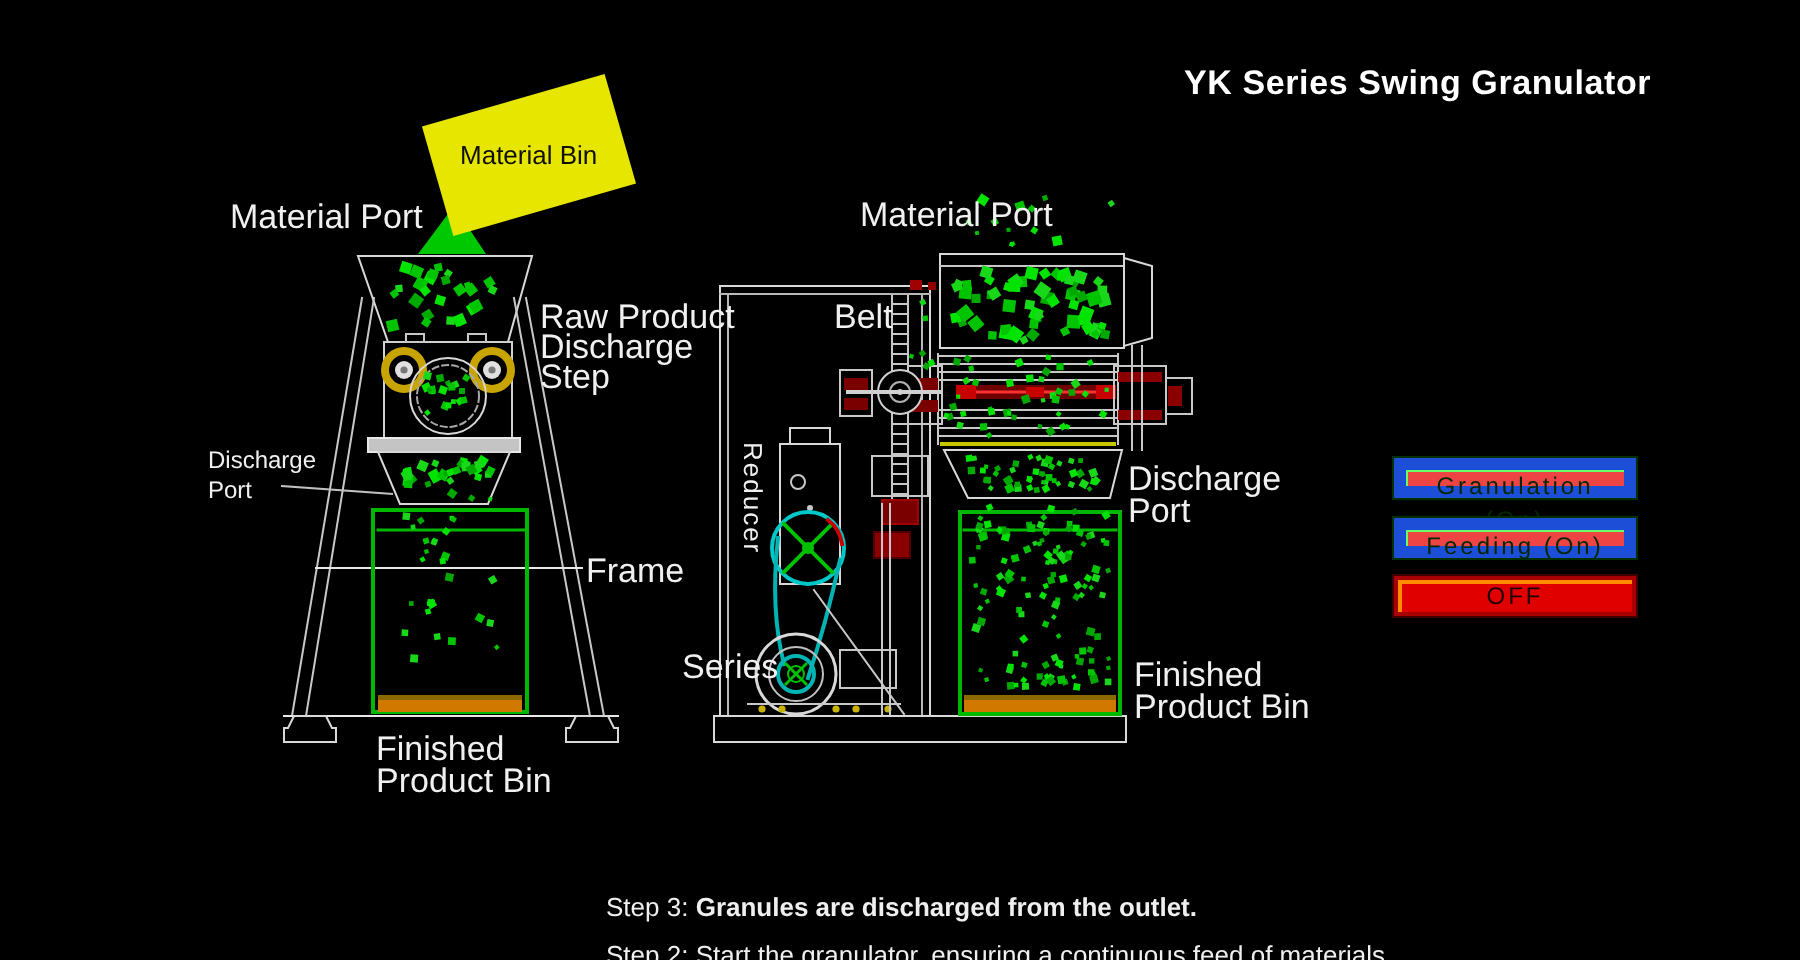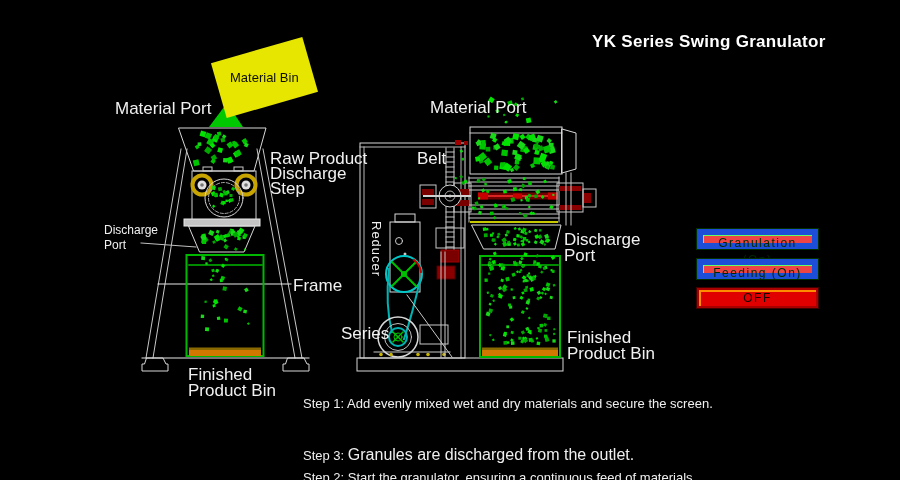--- a/index.html
+++ b/index.html
@@ -17,21 +17,21 @@
           transform:rotate(-16deg);display:flex;align-items:center;justify-content:center;z-index:4;}
   .material-bin span{transform:rotate(16deg);color:#101000;font-size:13px;white-space:nowrap;}
   .btn{position:absolute;left:697px;width:121px;height:20px;text-align:center;
        font-size:12px;line-height:17px;letter-spacing:1.5px;cursor:pointer;z-index:6;
        font-family:"Liberation Sans",sans-serif;padding:0;}
   .btn-green{background:#ef4444;color:#002800;border:6px solid #1d4ed8;
        box-shadow:0 0 0 1px #003000, inset 1px 1px 0 #66FF66;}
   .btn-red{background:#E00000;color:#1E0000;border:2px solid #A80000;
        box-shadow:0 0 0 1px #400000, inset 2px 2px 0 #FF8C00;}
   .step-row{position:absolute;left:303px;color:#EFEFEF;font-size:13px;white-space:nowrap;z-index:5;}
-  .step-row .small{font-size:16px;}
+  .step-row .small{font-size:13px;font-weight:bold;}
 </style>
 </head>
 <body>
 
 <div id="stage">
 
 <svg width="900" height="480" viewBox="0 0 900 480">
 
   <g fill="none" stroke-linecap="square">
 
@@ -643,24 +643,20 @@
 
 <div class="lbl" style="left:567px;top:330px;line-height:16px;">
   <div>Finished</div>
   <div>Product Bin</div>
 </div>
 
 <button class="btn btn-green" style="top:229px;">Granulation (On)</button>
 <button class="btn btn-green" style="top:259px;">Feeding (On)</button>
 <button class="btn btn-red" style="top:288px;">OFF</button>
 
-<div class="step-row" style="top:396px;">
-  <span>Step 1:</span>
-  <span>Add evenly mixed wet and dry materials and secure the screen.</span>
-</div>
 <div class="step-row" style="top:422px;margin-top:48px;">
   <span>Step 2:</span>
   <span>Start the granulator, ensuring a continuous feed of materials.</span>
 </div>
 <div class="step-row" style="top:446px;">
   <span>Step 3:</span>
   <span class="small">Granules are discharged from the outlet.</span>
 </div>
 
 </div>

